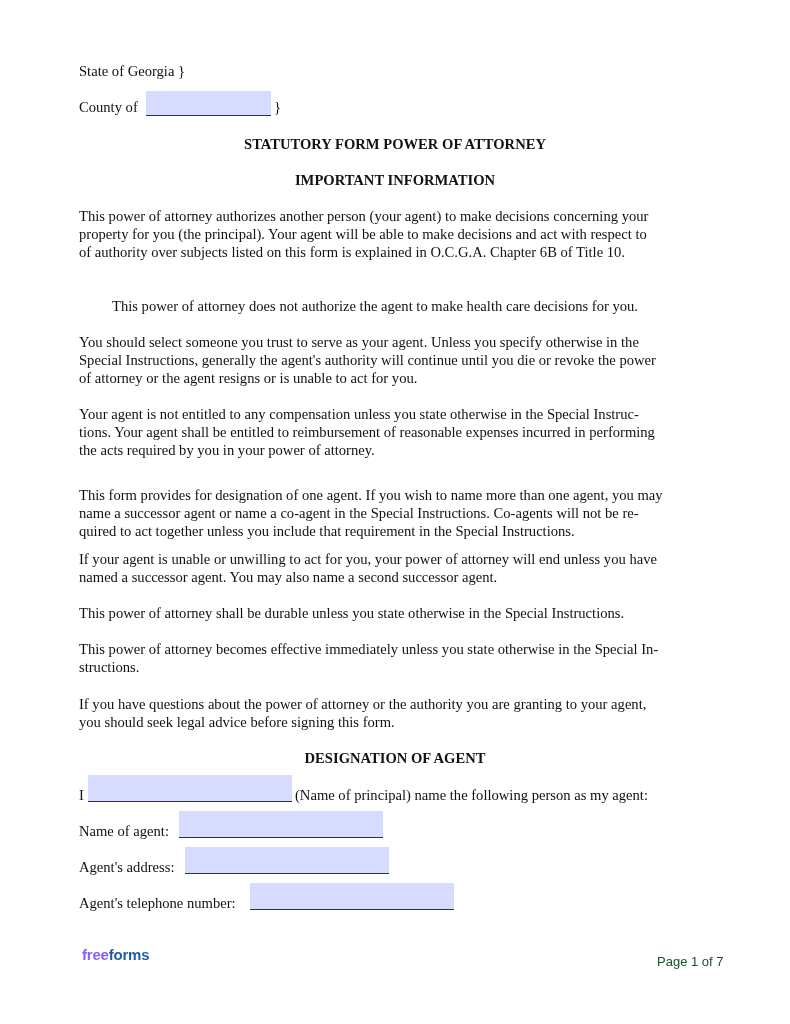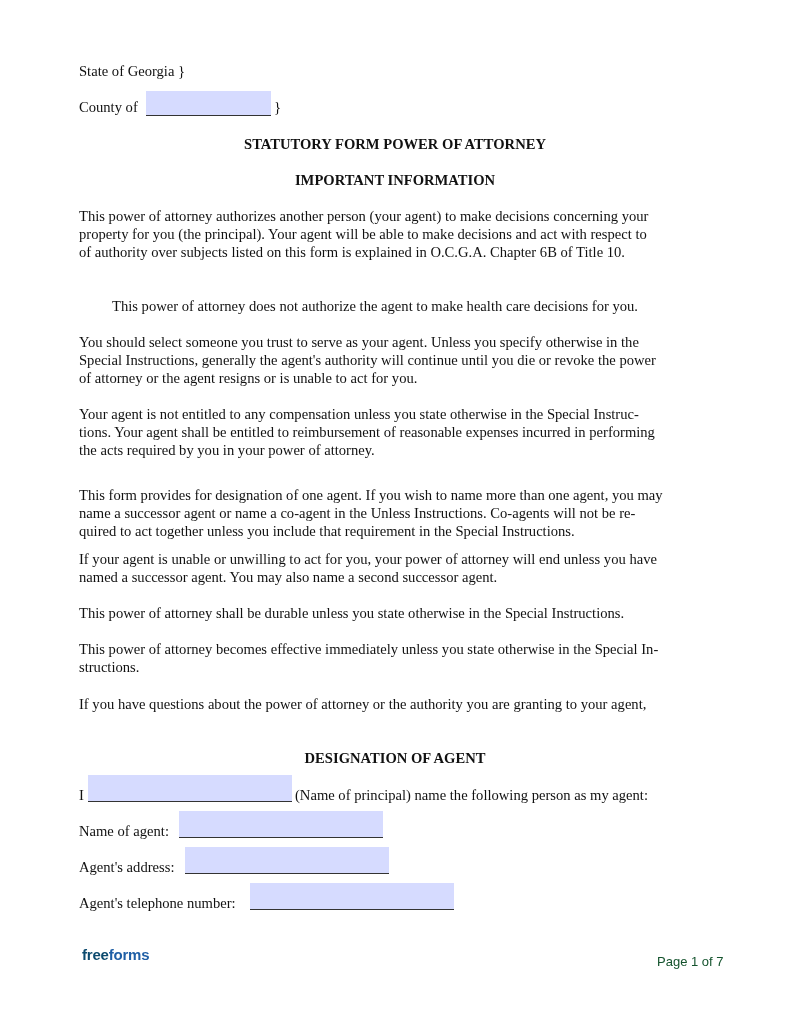--- a/index.html
+++ b/index.html
@@ -73,21 +73,21 @@
     }
     .footer-logo {
       position: absolute;
       left: 82px;
       top: 946px;
       font-family: "Liberation Sans", "DejaVu Sans", sans-serif;
       font-weight: bold;
       font-size: 15px;
       letter-spacing: -0.2px;
     }
-    .footer-logo .free { color: #0c4a6e; margin-top: 20px; }
+    .footer-logo .free { color: #8b5cf6; margin-top: 20px; }
     .footer-logo .forms { color: #1f5fa6; margin-top: 16px; }
     .page-num {
       position: absolute;
       left: 657px;
       top: 954px;
       font-family: "Liberation Sans", "DejaVu Sans", sans-serif;
       font-size: 13px;
       color: #14532d;
     }
   </style>
@@ -124,40 +124,41 @@
   </div>
 
   <div class="para" style="top:405px;">
     <span class="pl">Your agent is not entitled to any compensation unless you state otherwise in the Special Instruc-</span>
     <span class="pl">tions. Your agent shall be entitled to reimbursement of reasonable expenses incurred in performing</span>
     <span class="pl">the acts required by you in your power of attorney.</span>
   </div>
 
   <div class="para" style="top:478px;margin-top:8px;">
     <span class="pl">This form provides for designation of one agent. If you wish to name more than one agent, you may</span>
-    <span class="pl">name a successor agent or name a co-agent in the Unless Instructions. Co-agents will not be re-</span>
+    <span class="pl">name a successor agent or name a co-agent in the Special Instructions. Co-agents will not be re-</span>
     <span class="pl">quired to act together unless you include that requirement in the Special Instructions.</span>
   </div>
 
   <div class="para" style="top:550px;">
     <span class="pl">If your agent is unable or unwilling to act for you, your power of attorney will end unless you have</span>
     <span class="pl">named a successor agent. You may also name a second successor agent.</span>
   </div>
 
   <div class="para" style="top:604px;">
     <span class="pl">This power of attorney shall be durable unless you state otherwise in the Special Instructions.</span>
   </div>
 
   <div class="para" style="top:640px;">
     <span class="pl">This power of attorney becomes effective immediately unless you state otherwise in the Special In-</span>
     <span class="pl">structions.</span>
   </div>
 
   <div class="para" style="top:695px;">
     <span class="pl">If you have questions about the power of attorney or the authority you are granting to your agent,</span>
+    <span class="pl">you should seek legal advice before signing this form.</span>
   </div>
 
   <div class="heading" style="top:749px;">DESIGNATION OF AGENT</div>
 
   <div class="label" style="left:79px; top:786px;">I</div>
   <div class="field" style="left:88px; top:775px; width:204px; height:27px;">
     <input type="text" value="" style="">
   </div>
   <div class="label" style="left:295px; top:786px;">(Name of principal) name the following person as my agent:</div>
 

